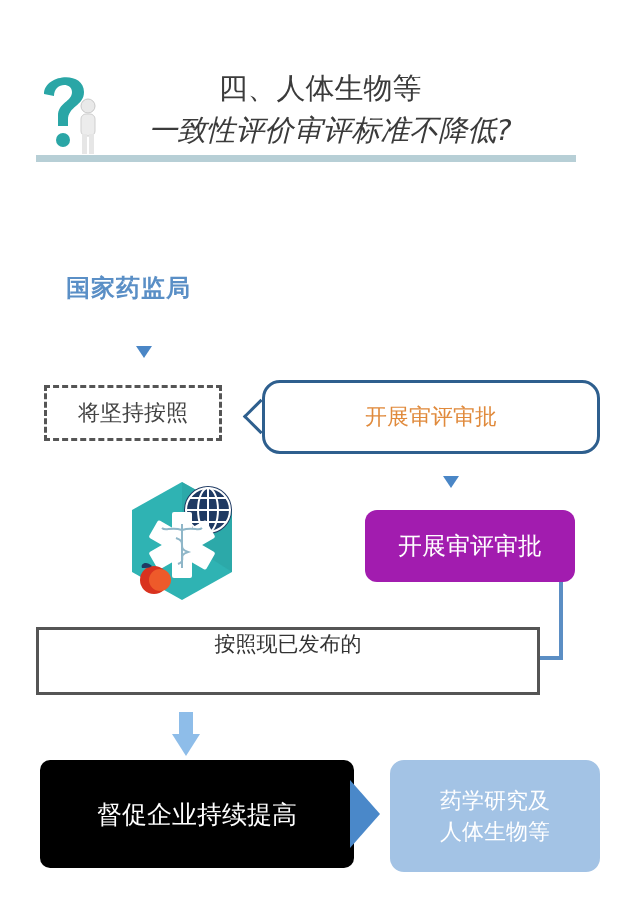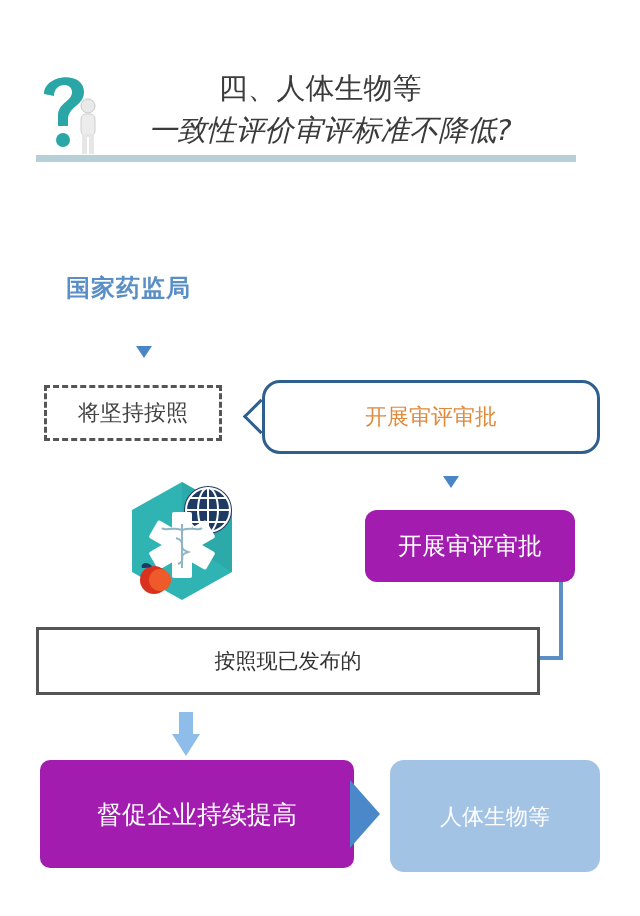--- a/index.html
+++ b/index.html
@@ -14,24 +14,24 @@
             display:flex; align-items:center; justify-content:center; font-size:22px; color:#444; }
   .bubble { left:262px; top:380px; width:338px; height:74px; border:3px solid #2e5f8e; border-radius:18px;
             box-sizing:border-box; color:#e08a3c; font-size:22px; text-align:center; line-height:30px;
             display:flex; flex-direction:column; justify-content:center; background:#fff; }
   .bubble-tail { left:248px; top:404px; width:22px; height:22px; background:#fff; border-left:3px solid #2e5f8e; border-bottom:3px solid #2e5f8e; transform:rotate(45deg); }
   .review { left:365px; top:510px; width:210px; height:72px; background:#a21caf; border-radius:12px;
             color:#fff; font-size:24px; display:flex; align-items:center; justify-content:center; }
   .vline { left:559px; top:582px; width:4px; height:78px; background:#5b8ec4; }
   .hline { left:540px; top:656px; width:23px; height:4px; background:#5b8ec4; }
   .tech { left:36px; top:627px; width:504px; height:68px; border:3px solid #555; box-sizing:border-box;
-          color:#333; font-size:21px; text-align:center; line-height:28px; display:flex; flex-direction:column; justify-content:center; background:#fff; }
+          color:#333; font-size:21px; text-align:center; line-height:28px; display:flex; justify-content:center; background:#fff; }
   .arrow-shaft { left:179px; top:712px; width:14px; height:24px; background:#8ebde9; }
   .arrow-head { left:172px; top:734px; width:0; height:0; border-left:14px solid transparent; border-right:14px solid transparent; border-top:22px solid #8ebde9; }
-  .urge { left:40px; top:760px; width:314px; height:108px; background:#a21caf; border-radius:10px;
+  .urge { left:40px; top:760px; width:314px; height:108px; background:#000000; border-radius:10px;
           color:#fff; font-size:25px; display:flex; align-items:center; justify-content:center; }
   .urge-tail { left:350px; top:780px; width:0; height:0; border-top:34px solid transparent; border-bottom:34px solid transparent; border-left:30px solid #4a88c9; }
   .quality { left:390px; top:760px; width:210px; height:112px; background:#a3c3e5; border-radius:14px;
              color:#fff; font-size:22px; text-align:center; line-height:31px; display:flex; flex-direction:column; justify-content:center; }
 </style>
 </head>
 <body>
 
 <div class="abs" style="left:38px;top:68px;width:70px;height:88px;">
   <svg width="70" height="88" viewBox="0 0 70 88">
@@ -99,14 +99,15 @@
 
 <div class="abs arrow-shaft"></div>
 <div class="abs arrow-head"></div>
 
 <div class="abs urge">
   <span>督促企业持续提高</span>
 </div>
 <div class="abs urge-tail"></div>
 
 <div class="abs quality">
+  <span>药学研究及</span>
   <span>人体生物等</span>
 </div>
 
 </body></html>

